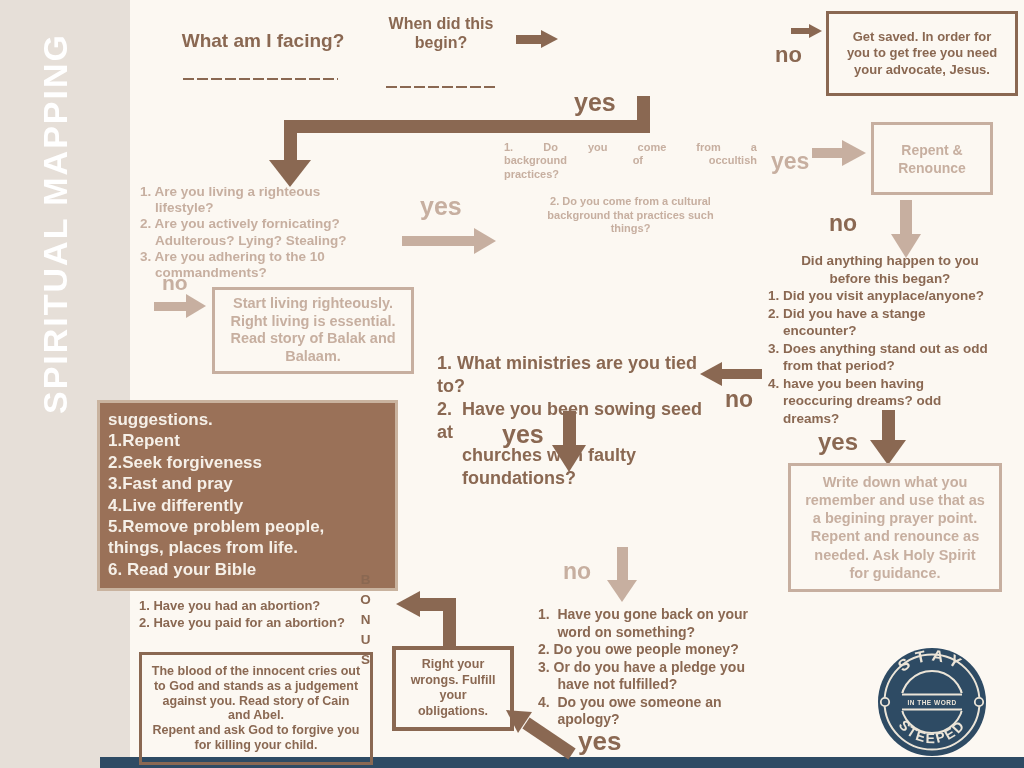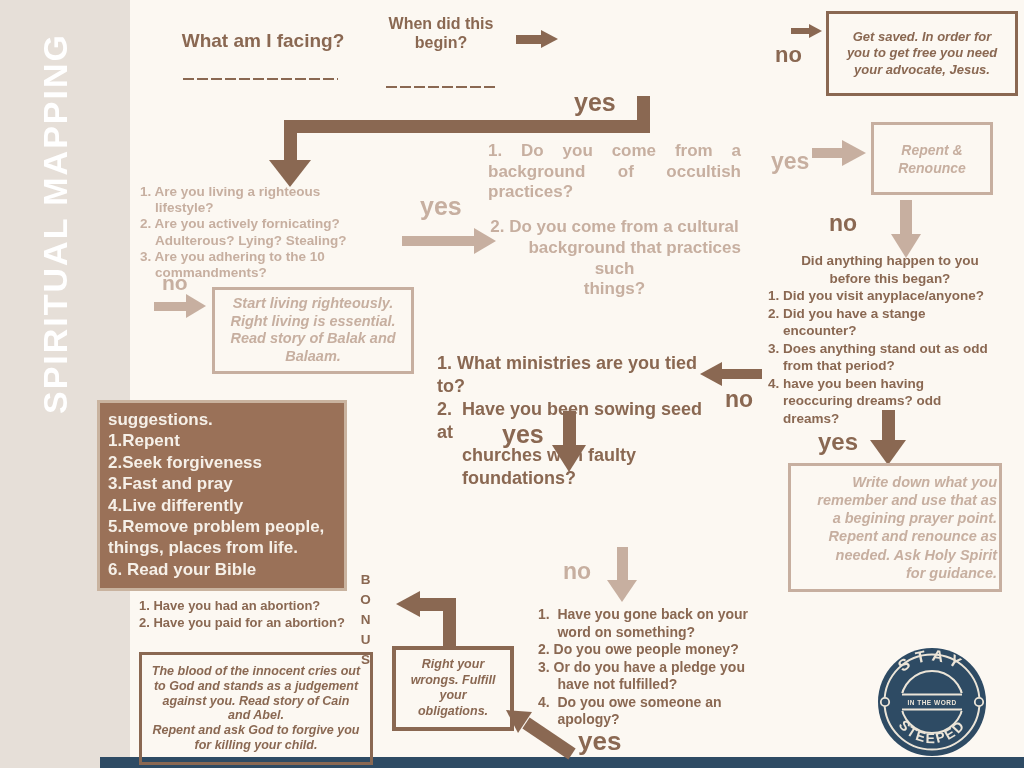--- a/index.html
+++ b/index.html
@@ -14,21 +14,21 @@
     --cream:#ece5d8;
   }
   html,body{margin:0;padding:0;background:#888;}
   .canvas{position:relative;width:1024px;height:768px;background:var(--page);
     font-family:"Liberation Sans",sans-serif;font-weight:bold;overflow:hidden;}
   .abs{position:absolute;}
   .dark{color:var(--dark);}
   .tan{color:var(--tan);}
   .pre{white-space:pre-wrap;}
   .ctr{text-align:center;}
-  .box{position:absolute;box-sizing:border-box;text-align:center;white-space:pre-line;font-style:italic;}
+  .box{position:absolute;box-sizing:border-box;text-align:center;white-space:pre-line;}
   .box.b-dark{border:3px solid var(--dark);color:var(--dark);}
   .box.b-tan{border:3px solid var(--tan);color:var(--tan);}
   .lbl{position:absolute;line-height:1;}
   
   .ar{position:absolute;}
   .ar::before{content:"";position:absolute;background:var(--c);}
   .ar::after{content:"";position:absolute;width:0;height:0;}
   .ar-r::before{left:0;right:calc(var(--hw) - 2px);top:calc(50% - var(--sh)/2);height:var(--sh);}
   .ar-r::after{right:0;top:50%;transform:translateY(-50%);
     border-top:var(--hh) solid transparent;border-bottom:var(--hh) solid transparent;
@@ -46,26 +46,26 @@
     border-left:21px solid transparent;border-right:21px solid transparent;
     border-top:27px solid var(--dark);}
   .tri-l{position:absolute;width:0;height:0;
     border-top:13px solid transparent;border-bottom:13px solid transparent;
     border-right:24px solid var(--dark);}
   .sidebar{position:absolute;left:0;top:0;width:130px;height:768px;background:var(--sidebar);}
   .sidebar-title{position:absolute;left:36px;top:414px;transform-origin:0 0;
     transform:rotate(-90deg);font-size:34px;letter-spacing:2px;color:#ffffff;white-space:nowrap;}
   .underline{position:absolute;height:2px;
     background:repeating-linear-gradient(90deg,var(--dark) 0 11px,transparent 11px 14px);}
-  .occ{position:absolute;left:488px;top:141px;width:253px;color:var(--tan);
-    font-size:17px;line-height:1.22;}
+  .occ{position:absolute;left:504px;top:141px;width:253px;color:var(--tan);
+    font-size:11px;line-height:1.22;}
   .occ .j{white-space:pre-line;text-align:justify;text-align-last:justify;}
   .occ .occ-b{padding-left:13px;text-indent:-13px;margin-top:1px;}
   .occ .c{white-space:pre-line;text-align:right;text-align-last:center;margin-top:14px;}
-  .sug{position:absolute;left:97px;top:400px;width:250px;box-sizing:border-box;
+  .sug{position:absolute;left:97px;top:400px;width:301px;box-sizing:border-box;
     background:var(--sugbg);border:3px solid var(--sugborder);color:var(--sugtext);
     font-size:17px;line-height:1.26;padding:6px 4px 8px 8px;white-space:pre-wrap;}
   .bonus{position:absolute;left:358px;top:572px;height:104px;color:var(--dark);
     font-size:13.5px;writing-mode:vertical-rl;text-orientation:upright;letter-spacing:5px;}
   .footer-bar{position:absolute;left:100px;top:757px;width:924px;height:11px;background:var(--navy);}
 </style>
 </head>
 <body>
 
 <div class="canvas">
@@ -138,21 +138,21 @@
 2. Did you have a stange
     encounter?
 3. Does anything stand out as odd
     from that period?
 4. have you been having
     reoccuring dreams? odd
     dreams?</div>
   </div>
   <div class="lbl dark" style="left:818px;top:430px;font-size:24px;">yes</div>
   <div class="ar ar-d" style="left:870px;top:410px;width:36px;height:55px;--c:var(--dark);--sh:13px;--hh:18px;--hw:25px;"></div>
-  <div class="box b-tan" style="left:788px;top:463px;width:214px;padding:7px 2px;font-size:14.5px;line-height:1.25;text-align:right;">Write down what you
+  <div class="box b-tan" style="left:788px;top:463px;width:214px;padding:7px 2px;font-size:14.5px;line-height:1.25;">Write down what you
 remember and use that as
 a begining prayer point.
 Repent and renounce as
 needed. Ask Holy Spirit
 for guidance.</div>
 
   <div class="ar ar-l" style="left:700px;top:362px;width:62px;height:24px;--c:var(--dark);--sh:10px;--hh:12px;--hw:22px;"></div>
   <div class="lbl dark" style="left:725px;top:388px;font-size:23px;">no</div>
   <div class="abs dark pre" style="left:437px;top:352px;width:268px;font-size:18px;line-height:1.28;">1. What ministries are you tied to?
 2.  Have you been sowing seed at

